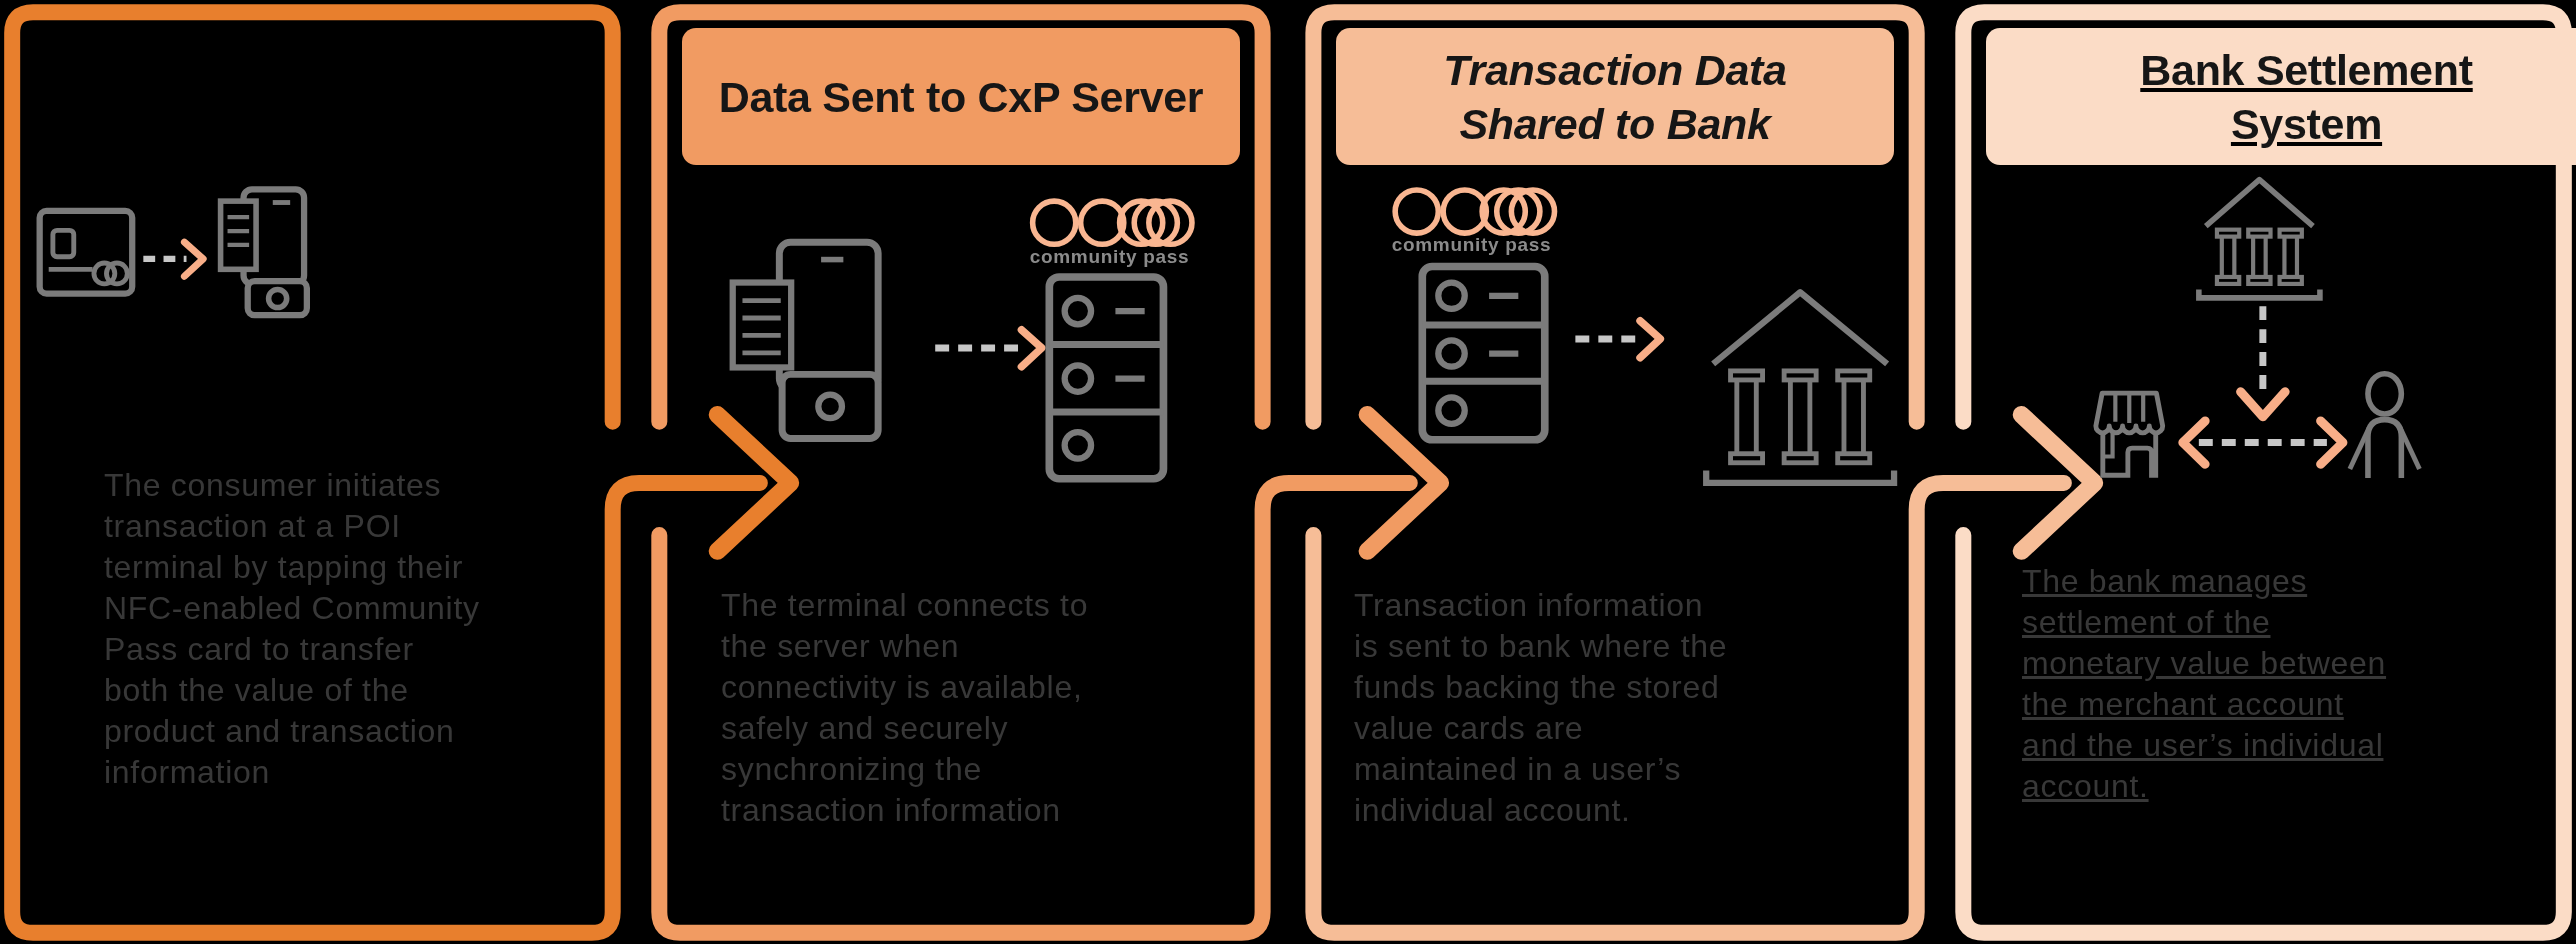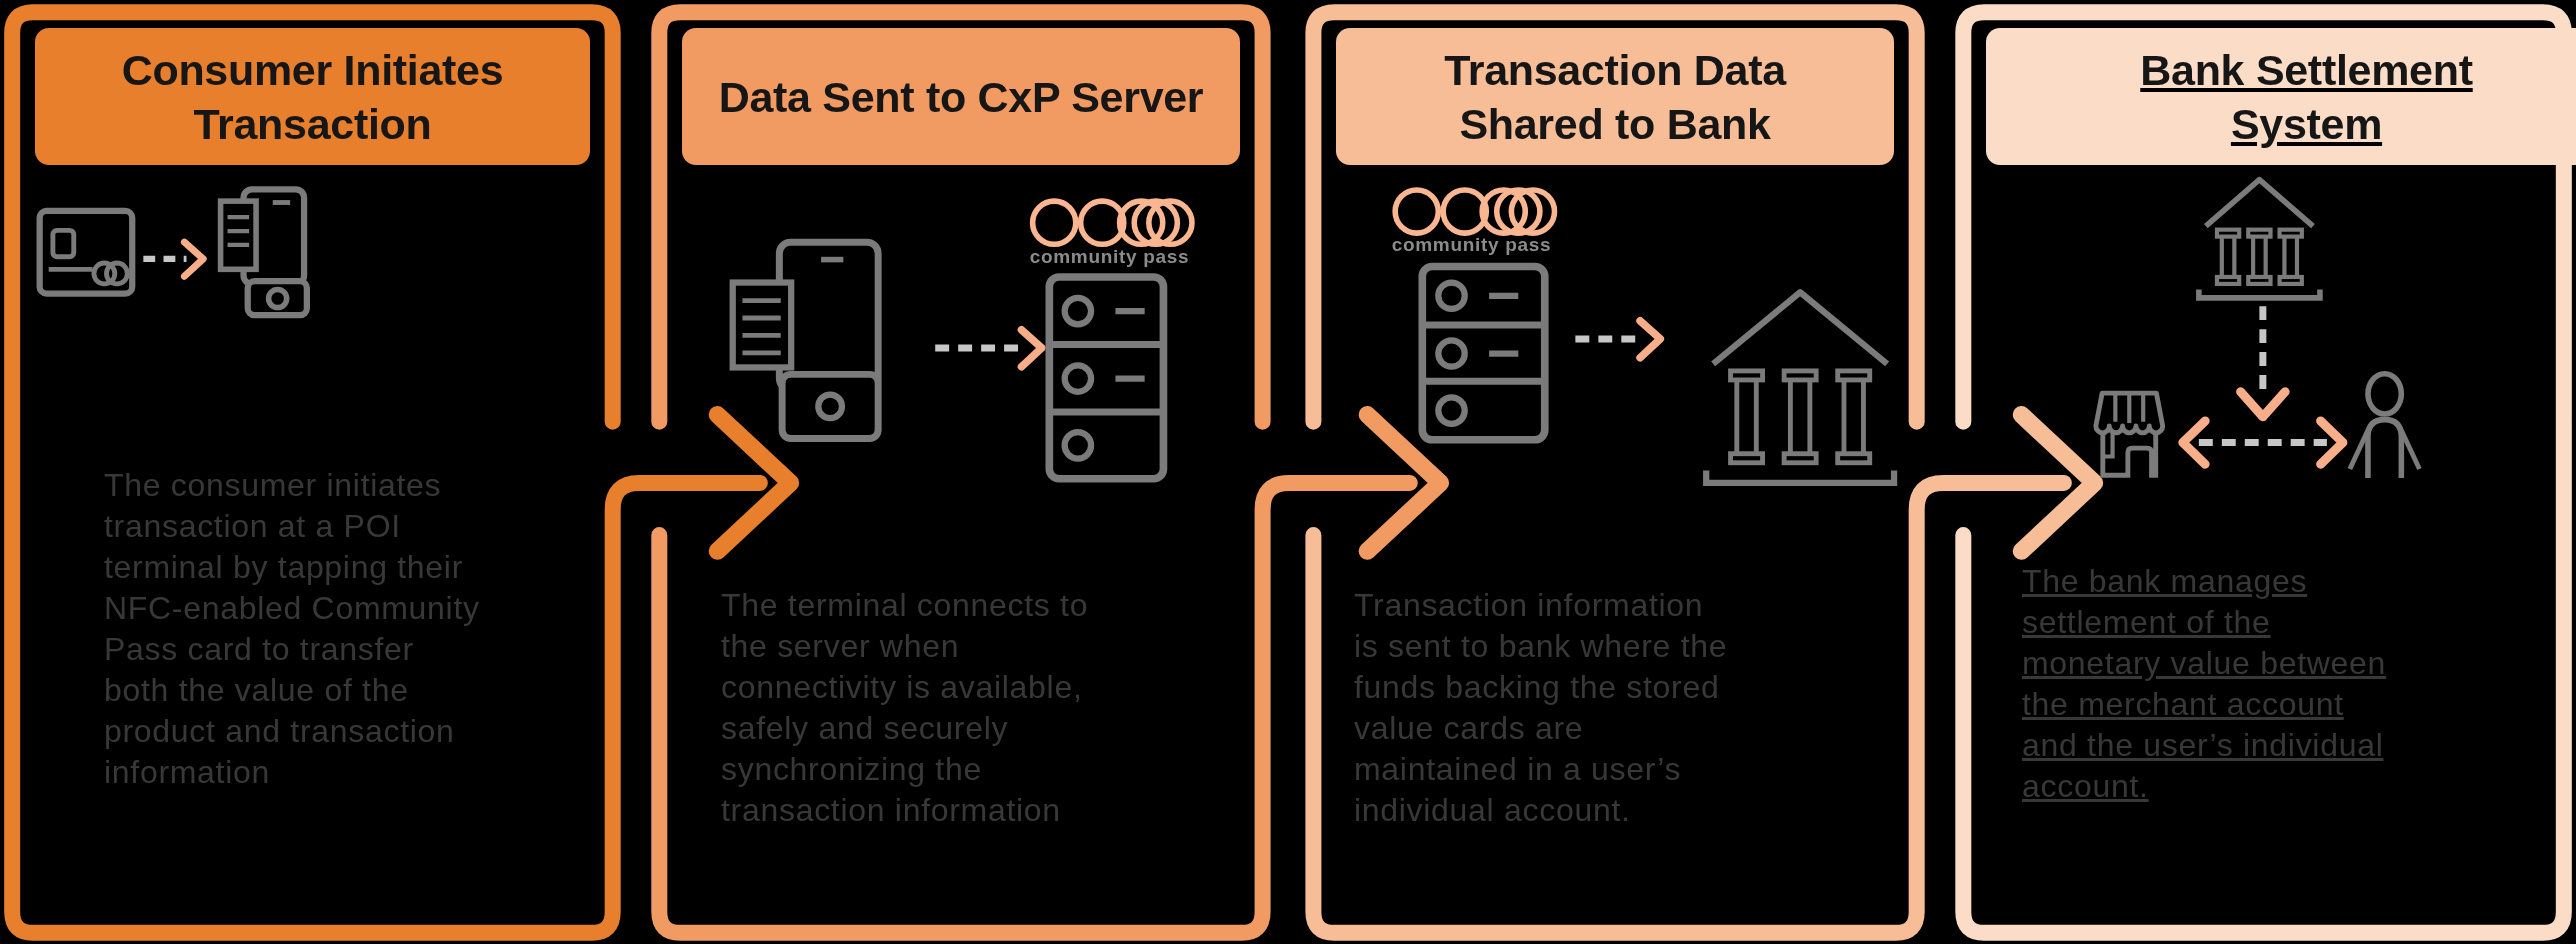--- a/index.html
+++ b/index.html
@@ -9,21 +9,21 @@
   }
   html,body{margin:0;padding:0;background:var(--background);}
   .canvas{position:relative;width:2576px;height:945px;background:var(--background);
           font-family:"Liberation Sans", sans-serif;overflow:hidden;}
   .canvas svg{position:absolute;left:0;top:0;}
   .hdr{position:absolute;top:28px;height:137px;border-radius:14px;display:flex;align-items:center;justify-content:center;}
   .hdr span{font-weight:bold;font-size:43px;line-height:54px;letter-spacing:-0.3px;color:var(--header-text);
             text-align:center;white-space:pre-line;}
   .hdr1{left:35px;width:555px;background:var(--panel1);}
   .hdr2{left:682px;width:558px;background:var(--panel2);}
-  .hdr3{left:1336px;width:558px;background:var(--panel3);}
+  .hdr3{left:1336px;width:558px;background:var(--panel3);font-style:italic;}
   .hdr4{left:1986px;width:641px;background:var(--panel4);text-decoration:underline;}
   .body-text{position:absolute;font-size:32px;line-height:41px;letter-spacing:0.7px;color:var(--body-text);
              white-space:pre-line;}
   .bt1{left:56px;top:465px;width:557px;margin-left:48px;}
   .bt2{left:721px;top:585px;width:543px;}
   .bt3{left:1354px;top:585px;width:543px;}
   .bt4{left:2022px;top:561px;width:529px;text-decoration:underline;}
   .logo-text{position:absolute;width:209px;text-align:center;font-weight:bold;font-size:19px;
              letter-spacing:0.7px;color:var(--logo-text-gray);}
   .lt2{left:1005px;top:246px;}
@@ -176,24 +176,20 @@
       <path d="M 3036 622 V 656 H 3022" stroke-width="6" class="gray"></path>
     </g>
     <g fill="none">
       <ellipse cx="3427" cy="566" rx="24" ry="29" stroke-width="8" class="gray"></ellipse>
       <path d="M 3403 687 V 628 Q 3403 603 3427 603 Q 3451 603 3451 628 V 687" stroke-width="8" class="gray"></path>
       <path d="M 3405 614 L 3377 674" stroke-width="7" class="gray"></path>
       <path d="M 3449 614 L 3477 674" stroke-width="7" class="gray"></path>
     </g>
   </svg>
 
-  <div class="hdr hdr1">
-    <span>Consumer Initiates
-Transaction</span>
-  </div>
   <div class="hdr hdr2">
     <span>Data Sent to CxP Server</span>
   </div>
   <div class="hdr hdr3">
     <span>Transaction Data
 Shared to Bank</span>
   </div>
   <div class="hdr hdr4">
     <span>Bank Settlement
 System</span>

